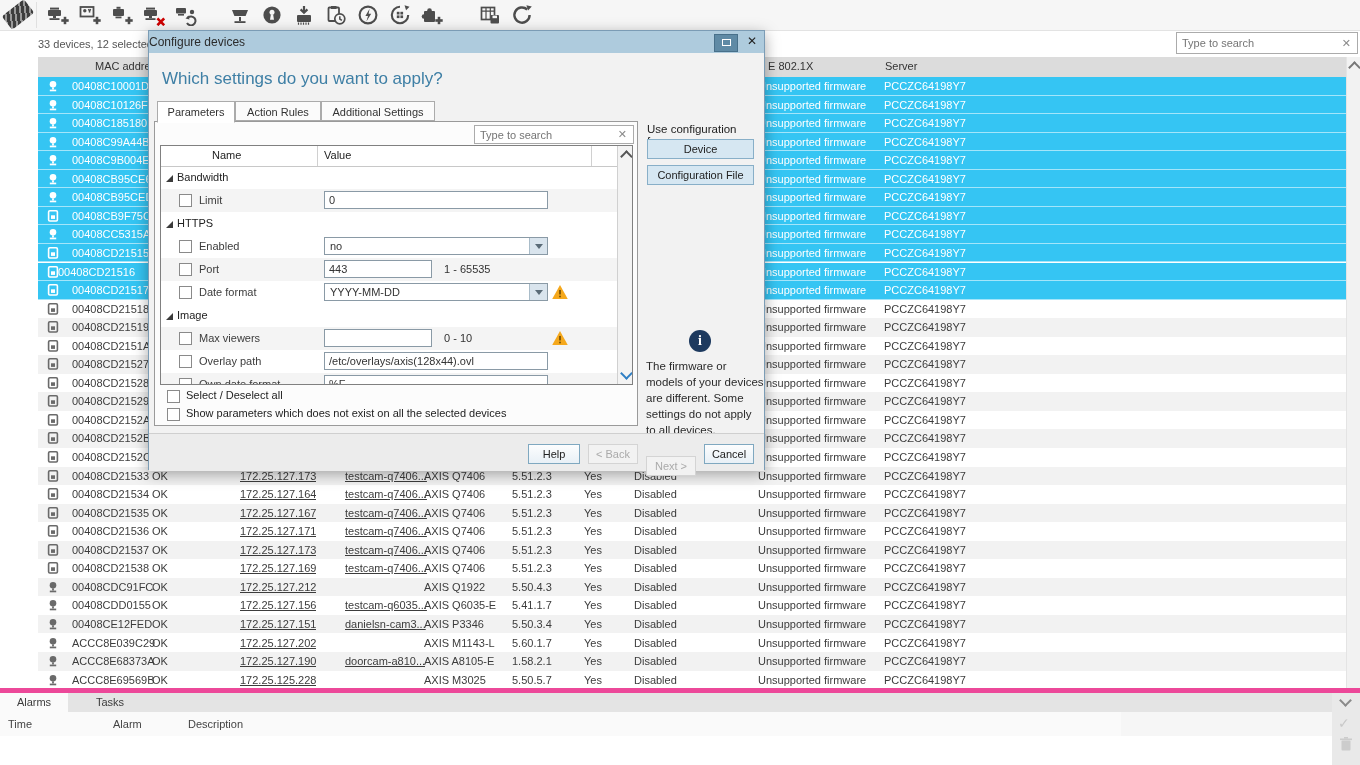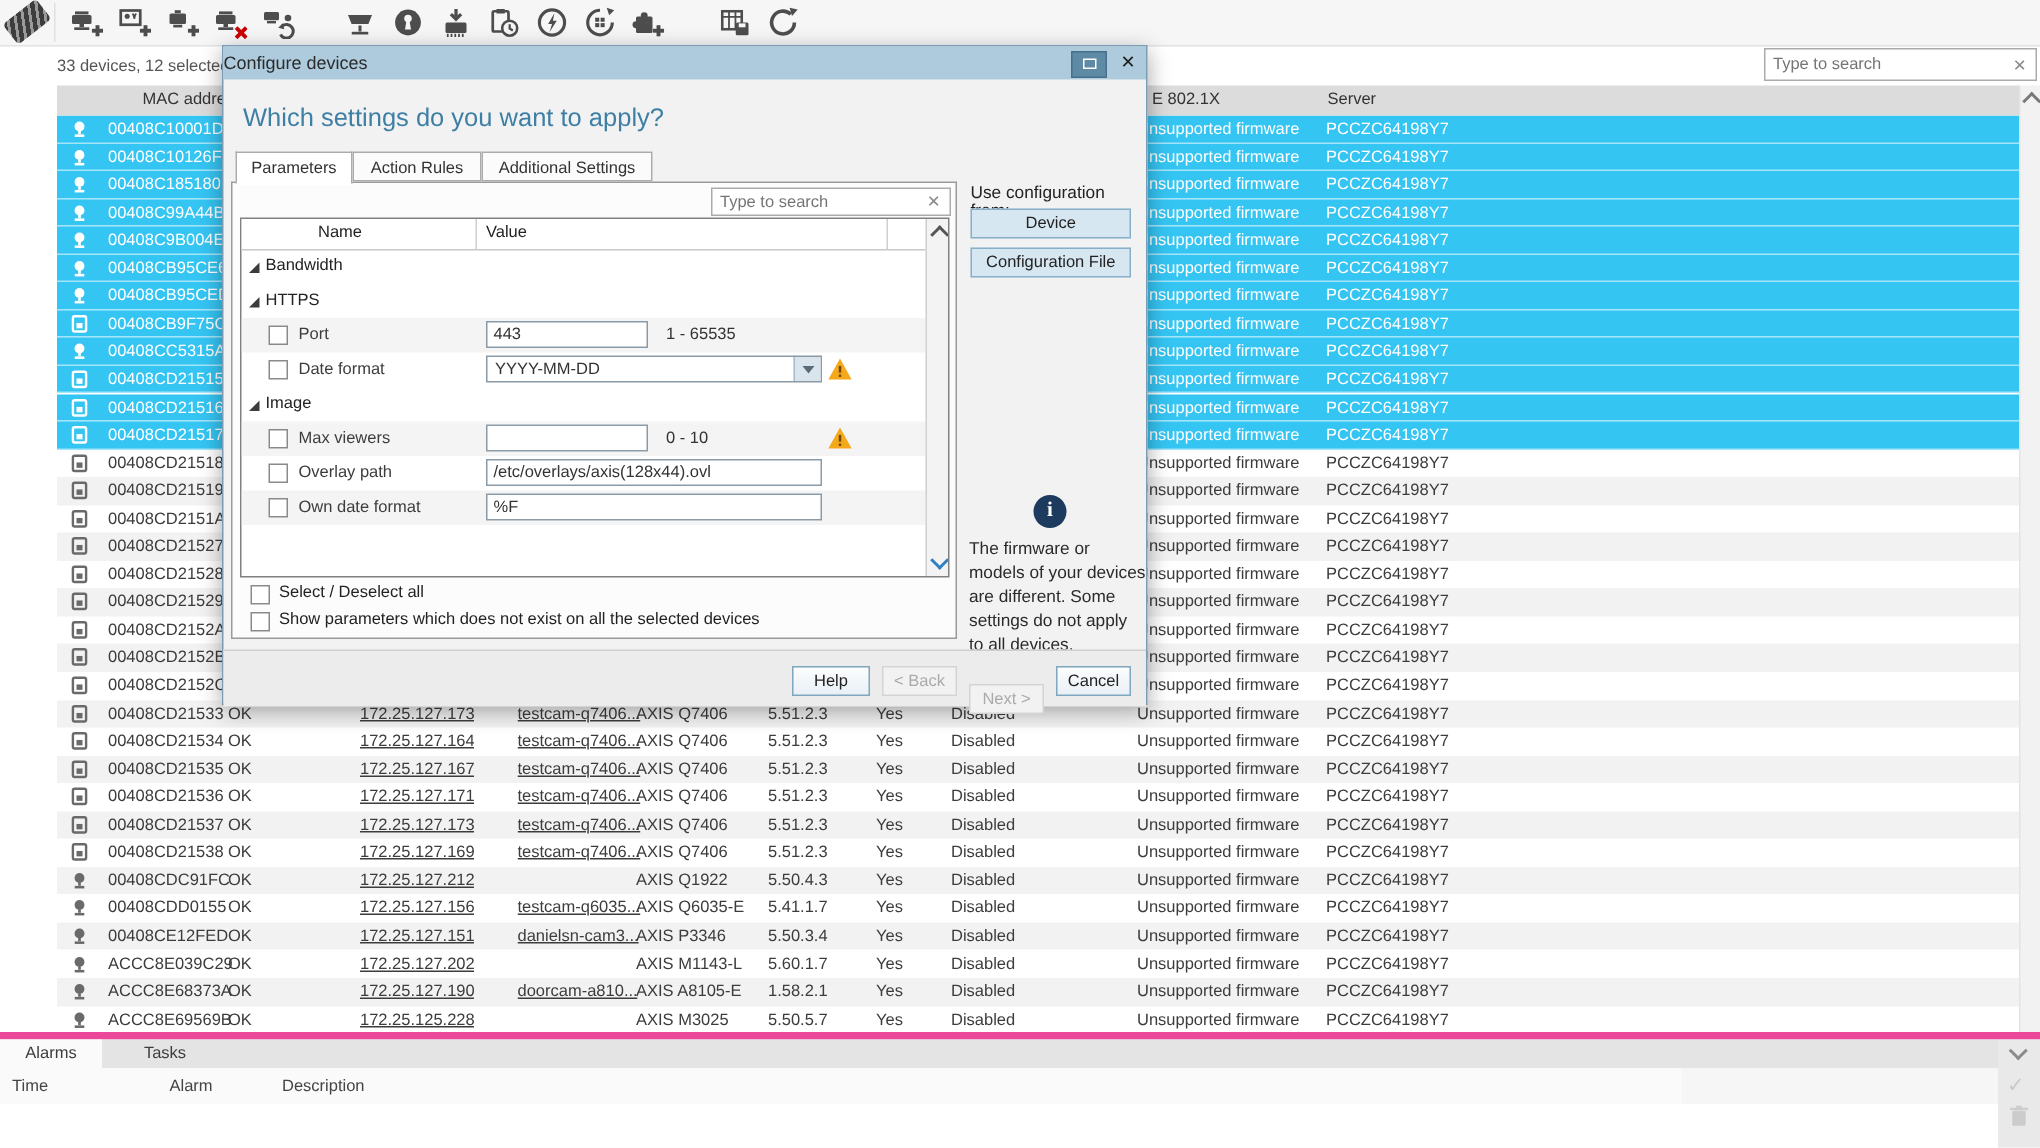--- a/index.html
+++ b/index.html
@@ -344,21 +344,21 @@
           </svg></span>
         <span class="cell" style="left: 34px;">00408CD21515</span>
         <span class="cell" style="left: 720px;">Unsupported firmware</span>
         <span class="cell" style="left: 846px;">PCCZC64198Y7</span>
       </div>
       <div class="row sel" style="top: 185.5px;">
         <span class="devicon"><svg viewBox="0 0 14 14">
             <rect x="2.6" y="1.8" width="8.8" height="10.2" rx="1.2" fill="none" stroke="currentColor" stroke-width="1.6"></rect>
             <rect x="5" y="6.3" width="4" height="3.6" fill="currentColor"></rect>
           </svg></span>
-        <span class="cell" style="left: 34px; text-align: right;">00408CD21516</span>
+        <span class="cell" style="left: 20px; text-align: right;">00408CD21516</span>
         <span class="cell" style="left: 720px;">Unsupported firmware</span>
         <span class="cell" style="left: 846px;">PCCZC64198Y7</span>
       </div>
       <div class="row sel" style="top: 204.05px;">
         <span class="devicon"><svg viewBox="0 0 14 14">
             <rect x="2.6" y="1.8" width="8.8" height="10.2" rx="1.2" fill="none" stroke="currentColor" stroke-width="1.6"></rect>
             <rect x="5" y="6.3" width="4" height="3.6" fill="currentColor"></rect>
           </svg></span>
         <span class="cell" style="left: 34px;">00408CD21517</span>
         <span class="cell" style="left: 720px;">Unsupported firmware</span>
@@ -693,23 +693,36 @@
           <span class="h" style="left:7px;margin-left:44px;">Name</span>
           <span class="h" style="left:163px;">Value</span>
           <span class="vsep" style="left:156px;"></span>
           <span class="vsep" style="left:430px;"></span>
         </div>
         <div id="pt-rows">
             <div class="prow group">
               <span class="tri"></span>
               <span class="glabel">Bandwidth</span>
             </div>
+            <div class="prow item shade">
+              <span class="pcheck"></span>
+              <span class="plabel">Limit</span>
+              <span class="pinput wide">0</span>
+            </div>
             <div class="prow group">
               <span class="tri"></span>
               <span class="glabel">HTTPS</span>
+            </div>
+            <div class="prow item">
+              <span class="pcheck"></span>
+              <span class="plabel">Enabled</span>
+              <span class="pselect">
+                <span class="pselval">no</span>
+                <span class="pselbtn"></span>
+              </span>
             </div>
             <div class="prow item shade">
               <span class="pcheck"></span>
               <span class="plabel">Port</span>
               <span class="pinput narrow">443</span>
               <span class="phint">1 - 65535</span>
             </div>
             <div class="prow item">
               <span class="pcheck"></span>
               <span class="plabel">Date format</span>

